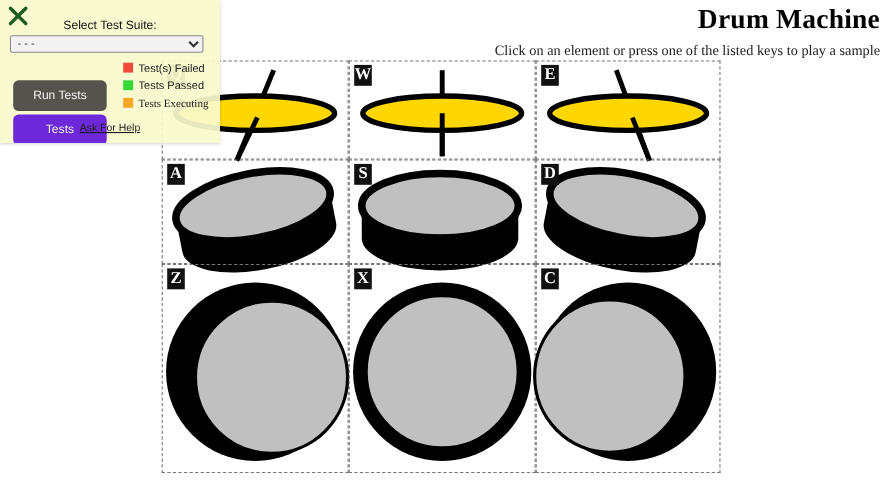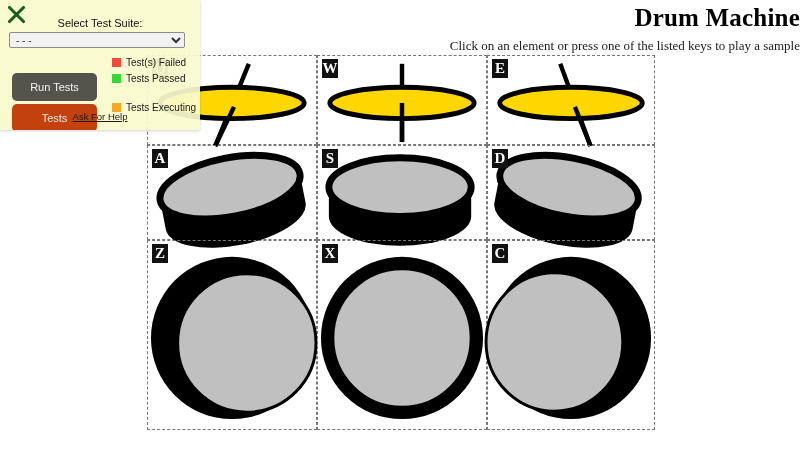--- a/index.html
+++ b/index.html
@@ -141,42 +141,42 @@
     cursor: pointer;
     padding: 0;
     margin-top: 21px;
   }
   #run-tests-button {
     top: 52px;
     background: #55544c;
   }
   #tests-button {
     top: 83px;
-    background: #c2410c;
+    background: #6d28d9;
     color: #eaeae4;
   }
   .legend-row {
     position: absolute;
     left: 112px;
     height: 12px;
     font-size: 10px;
     color: #1a1a1a;
     line-height: 12px;
     white-space: nowrap;
   }
   .legend-swatch {
     display: inline-block;
     width: 9px;
     height: 9px;
     vertical-align: -1px;
     margin-right: 5px;
   }
   #legend-failed  { top: 57px; }
   #legend-passed  { top: 73px; }
-  #legend-running { top: 102px; }
+  #legend-running { top: 89px; font-family: Liberation Serif, serif; }
 
   #ask-for-help-link {
     position: absolute;
     left: 0;
     top: 111px;
     width: 200px;
     text-align: center;
     font-size: 9.5px;
     color: #1a1a1a;
     text-decoration: underline;

